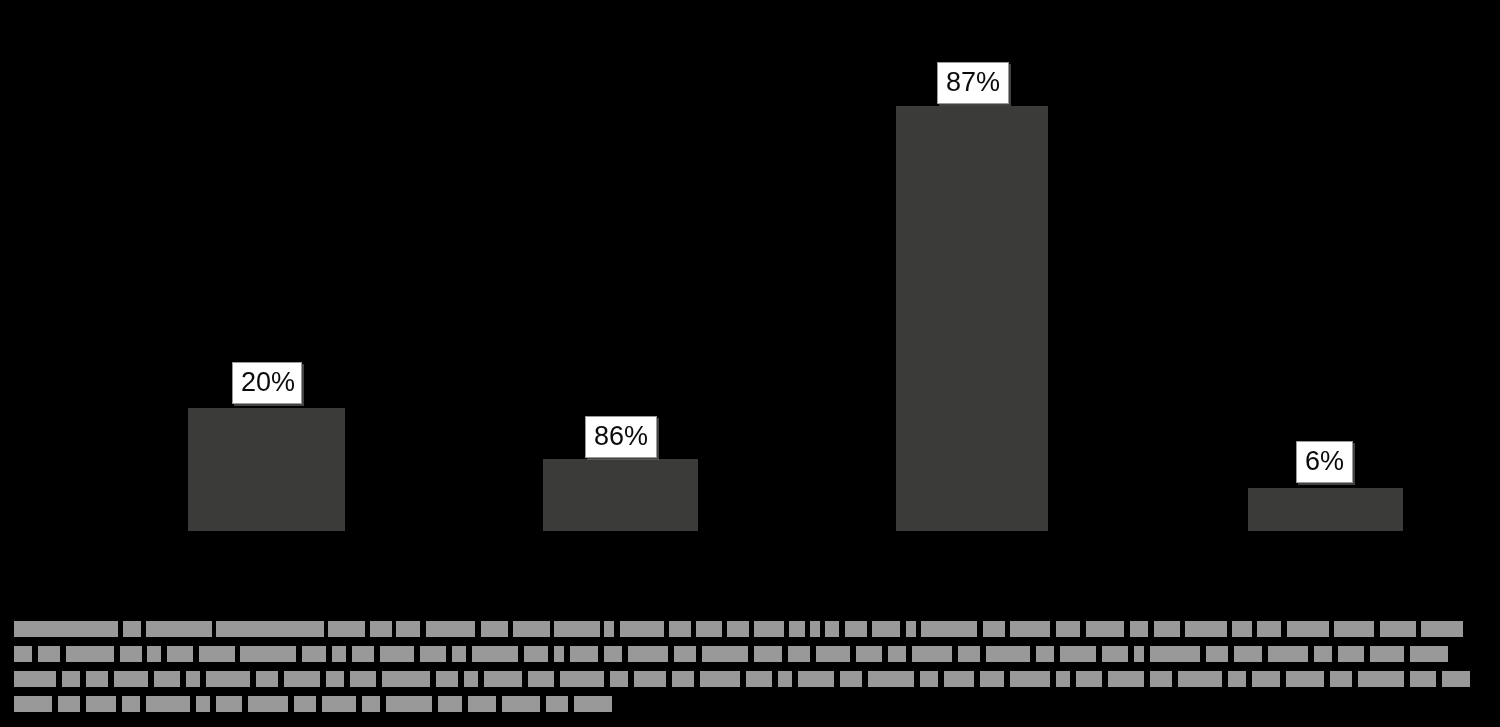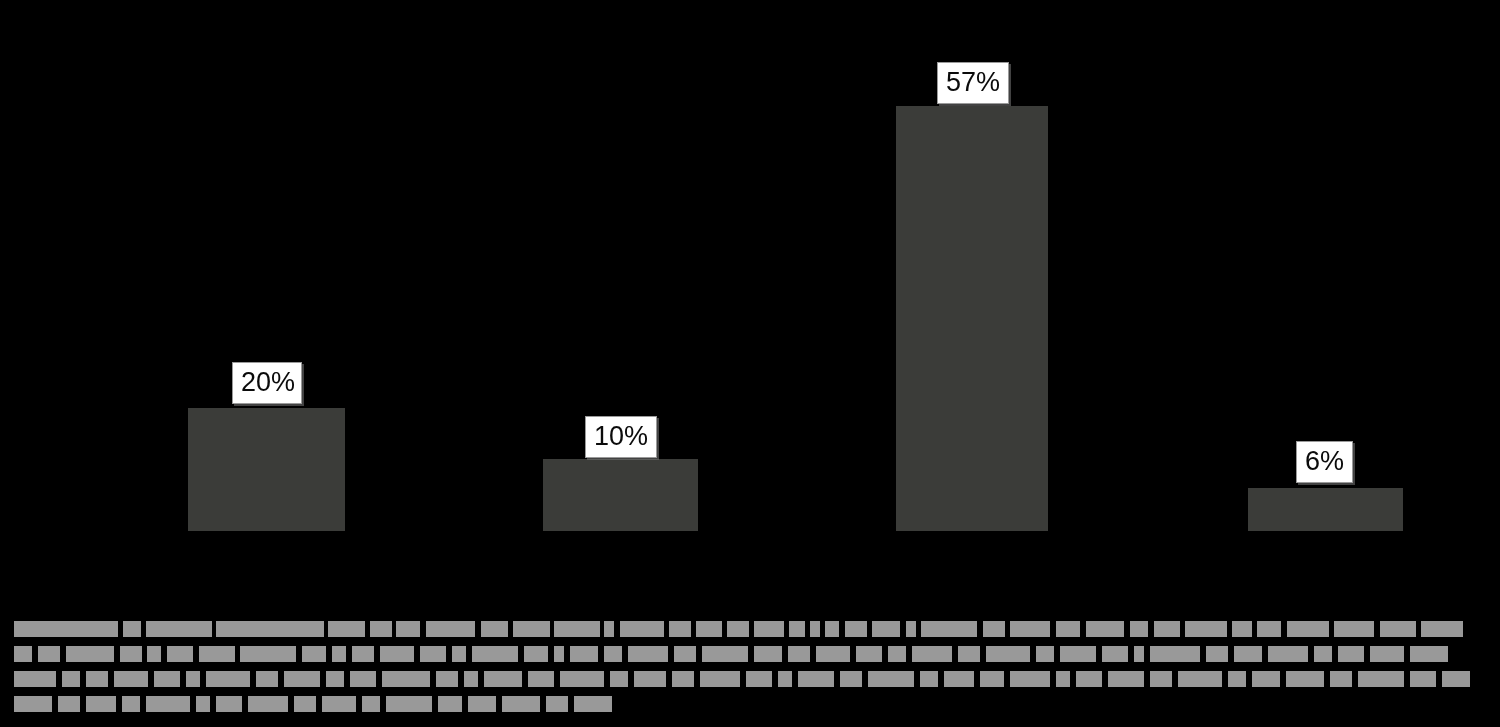--- a/index.html
+++ b/index.html
@@ -68,22 +68,22 @@
 
 <div id="canvas">
 
   <div id="plot">
 
   <div class="bar" title="17%" style="left: 188px; top: 408px; width: 157px; height: 123px; background: rgb(59, 60, 57);"></div>
       <div class="bar" title="10%" style="left: 543px; top: 459px; width: 155px; height: 72px; background: rgb(59, 60, 57);"></div>
       <div class="bar" title="57%" style="left: 896px; top: 106px; width: 152px; height: 425px; background: rgb(59, 60, 57);"></div>
       <div class="bar" title="6%" style="left: 1248px; top: 488px; width: 155px; height: 43px; background: rgb(59, 60, 57);"></div>
       <div class="bar-label" style="left: 232px; top: 362px; width: 70px; background: rgb(255, 255, 255); border-color: rgb(154, 154, 154); color: rgb(11, 11, 11);">20%</div>
-      <div class="bar-label" style="left: 585px; top: 416px; width: 72px; background: rgb(255, 255, 255); border-color: rgb(154, 154, 154); color: rgb(11, 11, 11);">10%</div>
-      <div class="bar-label" style="left: 937px; top: 62px; width: 72px; background: rgb(255, 255, 255); border-color: rgb(154, 154, 154); color: rgb(11, 11, 11);">57%</div>
+      <div class="bar-label" style="left: 585px; top: 416px; width: 72px; background: rgb(255, 255, 255); border-color: rgb(154, 154, 154); color: rgb(11, 11, 11);">86%</div>
+      <div class="bar-label" style="left: 937px; top: 62px; width: 72px; background: rgb(255, 255, 255); border-color: rgb(154, 154, 154); color: rgb(11, 11, 11);">87%</div>
       <div class="bar-label" style="left: 1296px; top: 441px; width: 57px; background: rgb(255, 255, 255); border-color: rgb(154, 154, 154); color: rgb(11, 11, 11);">6%</div>
     </div>
 
   <div id="footnote">
 
   <div class="note-line" style="top: 21px; left: 0px; width: 1500px;">
         <span class="note-seg" style="left: 14px; width: 104px; background: rgb(153, 153, 153);"></span>
         <span class="note-seg" style="left: 123px; width: 18px; background: rgb(153, 153, 153);"></span>
         <span class="note-seg" style="left: 146px; width: 66px; background: rgb(153, 153, 153);"></span>
         <span class="note-seg" style="left: 216px; width: 108px; background: rgb(153, 153, 153);"></span>

